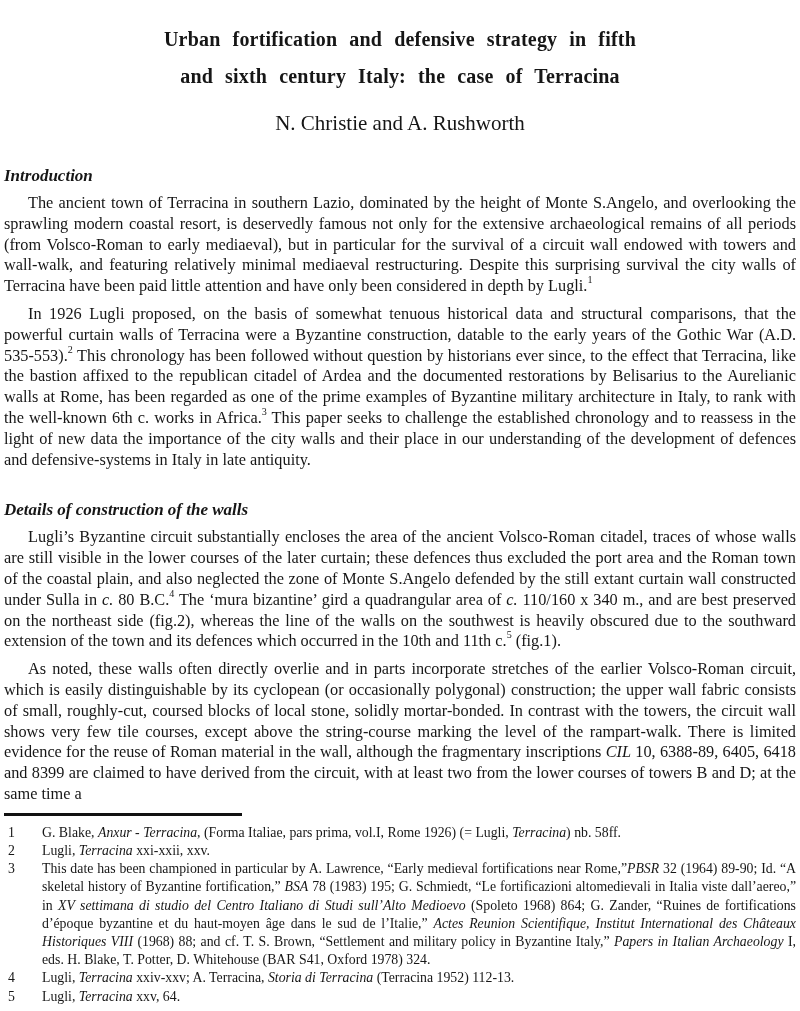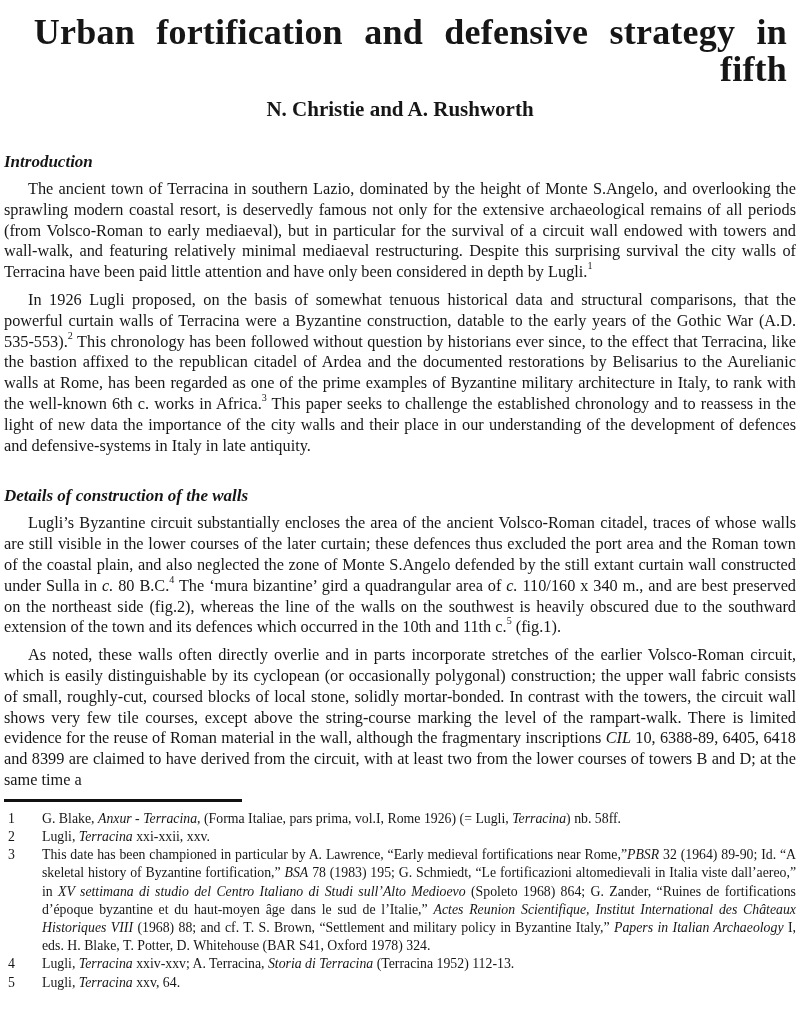--- a/index.html
+++ b/index.html
@@ -14,33 +14,33 @@
     font-family: "Liberation Serif", serif;
     color: #161616;
   }
   .page {
     box-sizing: border-box;
     width: 800px;
     height: 1011px;
     padding: 5px 4px 0 4px;
   }
   .title {
-    margin: 9px;
-    font-size: 36px;
+    margin: 16px;
+    font-size: 20px;
     line-height: 37px;
     font-weight: 700;
-    text-align: right;
+    text-align: center;
     word-spacing: 0.34em;
     letter-spacing: 0.2px;
   }
   .title-line { display: block; }
   .authors {
     margin-top: 6px;
     font-size: 21px;
-    font-weight: 700;
+    font-weight: 400;
     text-align: center;
   }
   .section-heading {
     margin: 30px 0 0 0;
     font-size: 17px;
     font-weight: 700;
     font-style: italic;
   }
   p.body-par {
     margin: 7px 0 0 0;
@@ -80,20 +80,21 @@
     text-align: justify;
   }
 </style>
 </head>
 <body>
 
 <div class="page">
 
   <h1 class="title">
     <span class="title-line">Urban fortification and defensive strategy in fifth</span>
+    <span class="title-line">and sixth century Italy: the case of Terracina</span>
   </h1>
 
   <div class="authors">N. Christie and A. Rushworth</div>
 
   <h2 class="section-heading">Introduction</h2>
 
   <p class="body-par"><span>The ancient town of Terracina in southern Lazio, dominated by the height of Monte S.Angelo, and overlooking the sprawling modern coastal resort, is deservedly famous not only for the extensive archaeological remains of all periods (from Volsco-Roman to early mediaeval), but in particular for the survival of a circuit wall endowed with towers and wall-walk, and featuring relatively minimal mediaeval restructuring. Despite this surprising survival the city walls of Terracina have been paid little attention and have only been considered in depth by Lugli.</span><sup>1</sup></p>
 
   <p class="body-par"><span>In 1926 Lugli proposed, on the basis of somewhat tenuous historical data and structural comparisons, that the powerful curtain walls of Terracina were a Byzantine construction, datable to the early years of the Gothic War (A.D. 535-553).</span><sup>2</sup><span> This chronology has been followed without question by historians ever since, to the effect that Terracina, like the bastion affixed to the republican citadel of Ardea and the documented restorations by Belisarius to the Aurelianic walls at Rome, has been regarded as one of the prime examples of Byzantine military architecture in Italy, to rank with the well-known 6th c. works in Africa.</span><sup>3</sup><span> This paper seeks to challenge the established chronology and to reassess in the light of new data the importance of the city walls and their place in our understanding of the development of defences and defensive-systems in Italy in late antiquity.</span></p>
 

